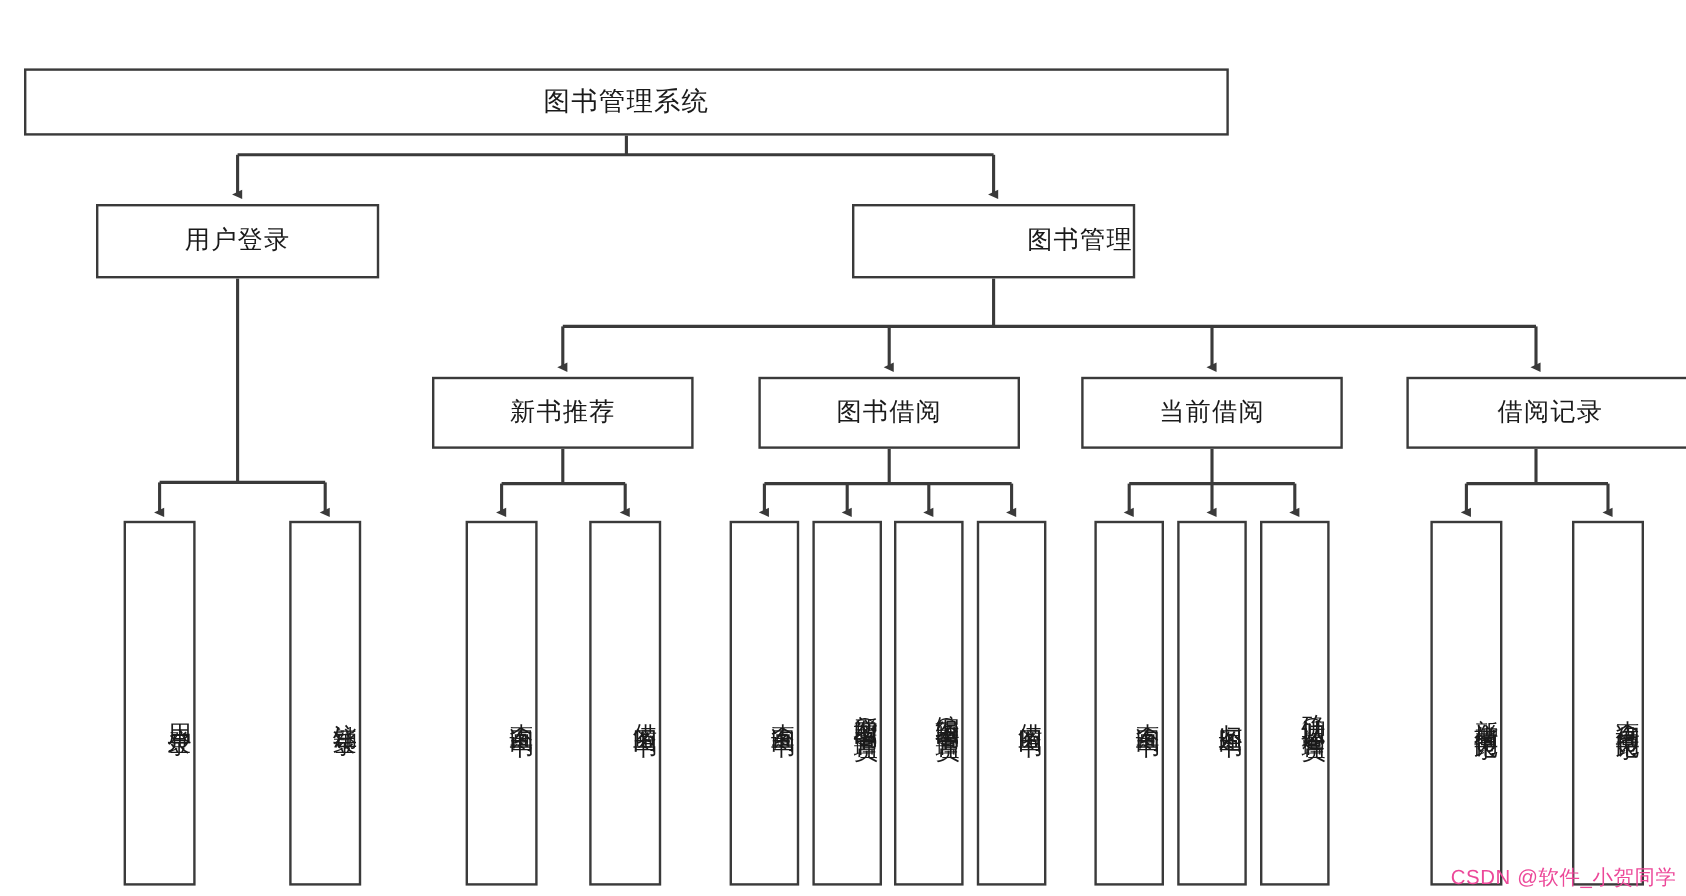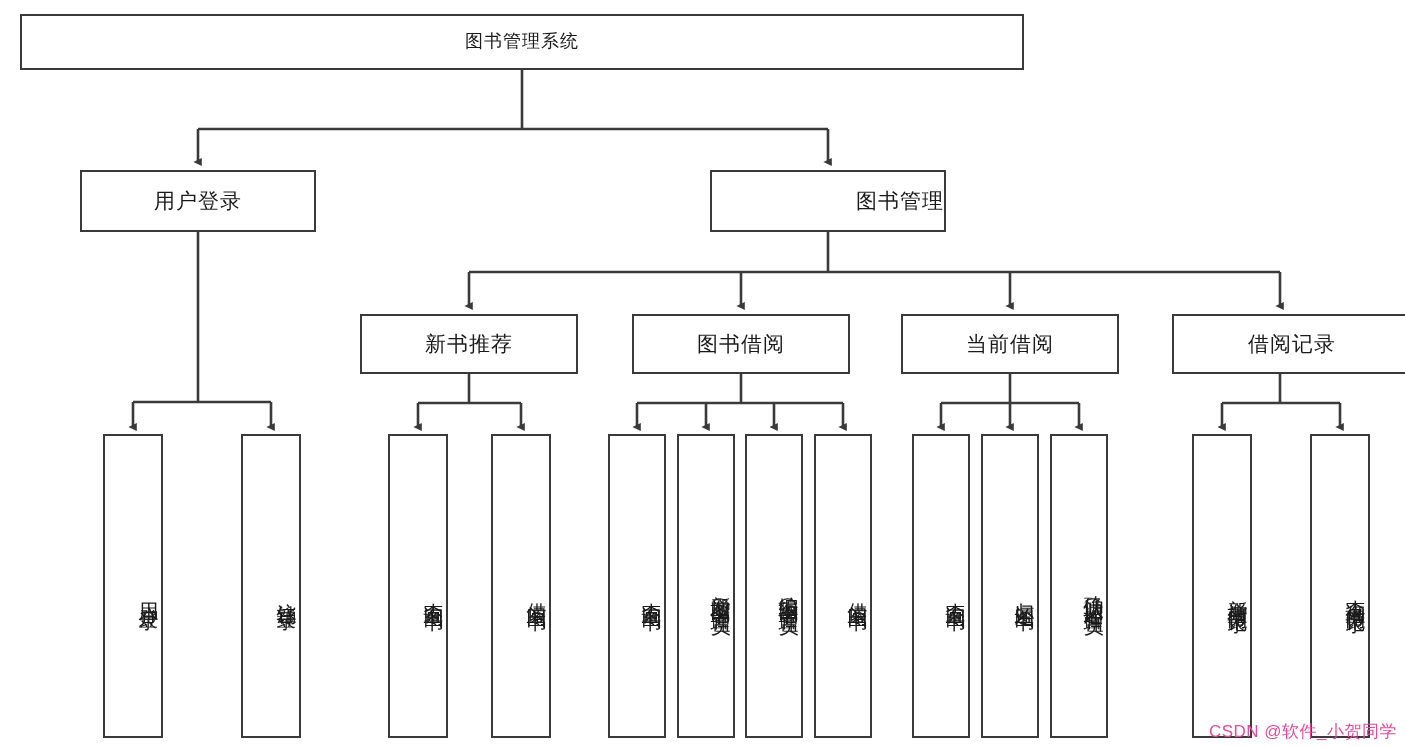--- a/index.html
+++ b/index.html
@@ -51,21 +51,22 @@
     justify-content: center;
     padding-top: 14px;
   }
   .node.vertical .vlabel {
     writing-mode: vertical-rl;
     text-orientation: upright;
     display: block;
     white-space: nowrap;
   }
   .node.root {
-    font-size: 18px;
+    font-size: 22px;
+    margin-top: 43px;
   }
   #watermark {
     position: absolute;
     right: 8px;
     bottom: 4px;
     font-size: 17px;
     color: #ec4899;
     letter-spacing: 0.5px;
     white-space: nowrap;
     user-select: none;

